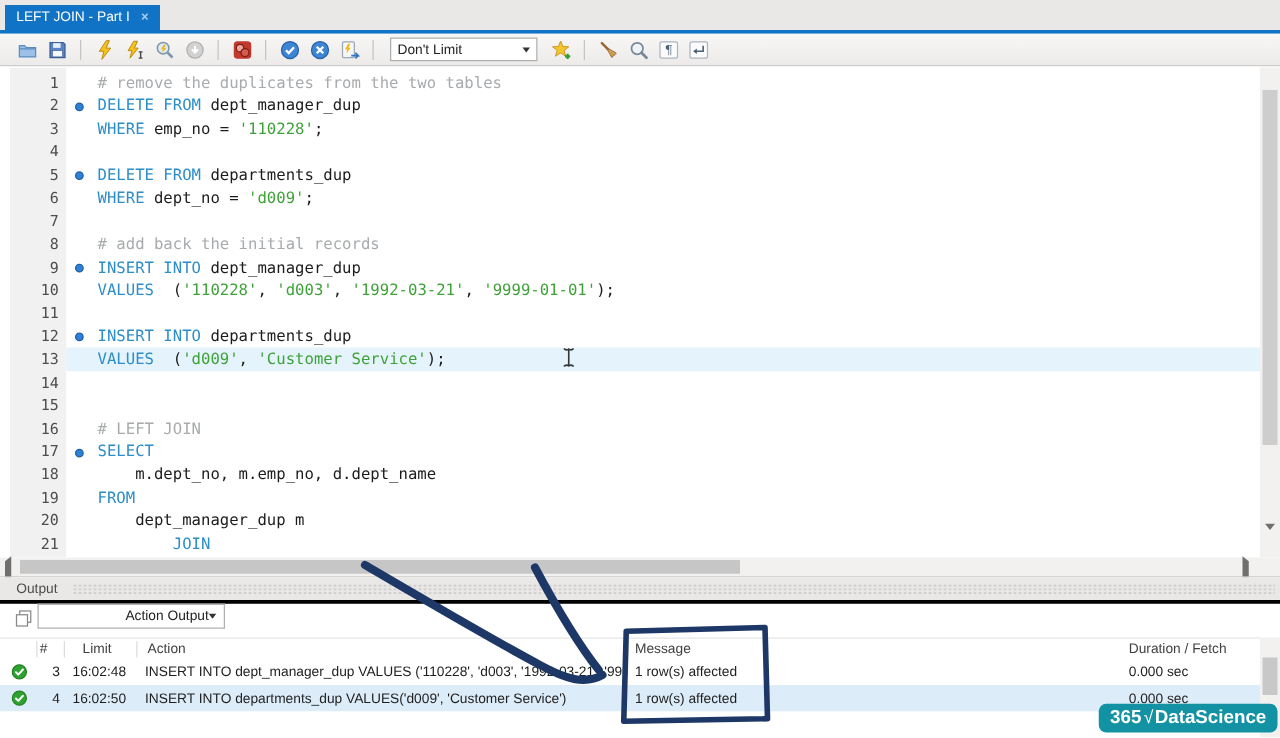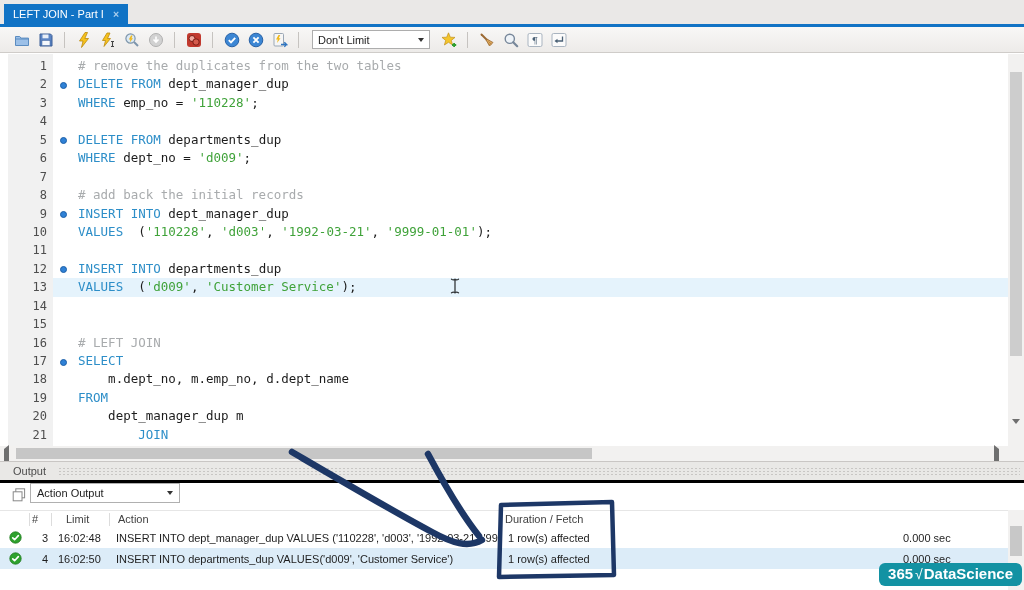--- a/index.html
+++ b/index.html
@@ -52,21 +52,21 @@
 
   
   .outdiv{position:absolute;left:0;top:461px;right:0;height:1px;background:#c9c6c4}
   .output{position:absolute;left:0;top:462px;right:0;bottom:0;background:#fff}
   .ohead{position:absolute;left:0;top:0;right:0;height:18px;background:#e9e8e6;border-bottom:3px solid #000000}
   .ohead .lbl{position:absolute;left:13px;top:3px;font-size:11px;color:#4c4c4c}
   .otex{position:absolute;left:58px;right:4px;top:5px;height:9px;
         background-image:radial-gradient(#c8c6c4 0.9px,transparent 1px);background-size:4px 3px}
   .oselicon{position:absolute;left:9px;top:23px}
   .combo2{position:absolute;left:30px;top:21px;width:150px;height:20px;background:#fff;
-          border:1px solid #b0b0b0;display:flex;align-items:center;justify-content:space-between;
+          border:1px solid #b0b0b0;display:flex;align-items:center;justify-content:flex-end;
           font-size:11px;color:#222;padding:0 6px;box-sizing:border-box}
   .ogrid{display:grid;grid-template-columns:30px 22px 58px 390px 398px 1fr;align-items:center}
   .othead{position:absolute;left:0;top:48px;width:1008px;height:17px;font-size:11px;color:#3f3f3f;border-top:1px solid #e6e6e6}
   .othead .hc{height:13px;line-height:13px}
   .hsep{border-right:1px solid #dcdcdc}
   .h-num{text-align:right;padding-right:13px}
   .h-time{padding-left:14px}
   .h-action{padding-left:8px}
   .h-msg{padding-left:8px}
   .h-dur{padding-left:5px}
@@ -269,20 +269,21 @@
     </span>
   <div class="combo2">
     <span>Action Output</span>
     <span class="tri-down"></span>
   </div>
   <div class="othead ogrid">
     <span class="hc hsep"></span>
     <span class="hc hsep h-num">#</span>
     <span class="hc hsep h-time">Limit</span>
     <span class="hc h-action">Action</span>
+    <span class="hc h-msg">Message</span>
     <span class="hc h-dur">Duration / Fetch</span>
   </div>
   <div class="orows" id="orows">
       <div class="orow ogrid">
         <span class="oc-status">
           <span class="icn">
             <svg viewBox="0 0 16 16">
               <circle cx="8" cy="8" r="7" fill="#2ea22e" stroke="#1f7a1f"></circle>
               <path d="M4.6 8.4l2.3 2.3 4.6-5" stroke="#fff" stroke-width="2" fill="none" stroke-linecap="round" stroke-linejoin="round"></path>
             </svg>

